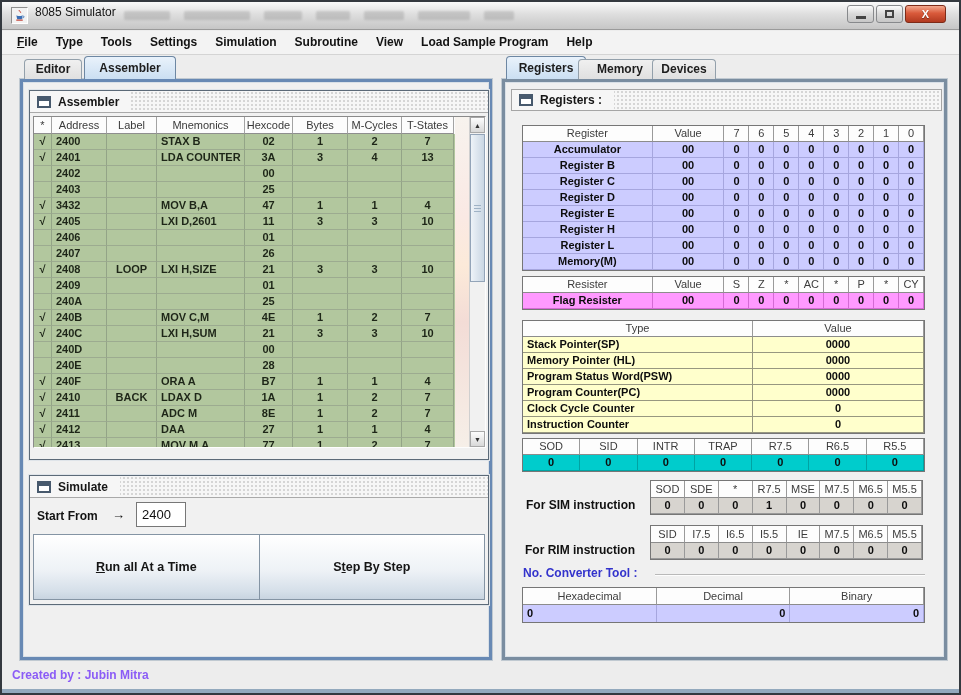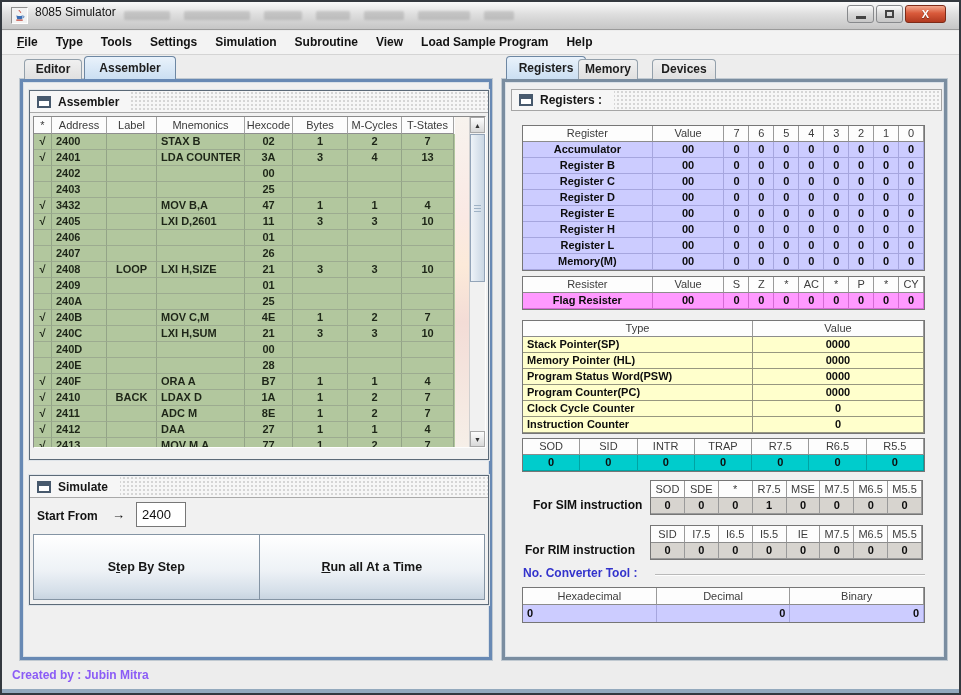--- a/index.html
+++ b/index.html
@@ -201,21 +201,21 @@
       <div class="mi">Subroutine</div>
       <div class="mi">View</div>
       <div class="mi">Load Sample Program</div>
       <div class="mi">Help</div>
     </div>
 
   <div class="tab" style="left:22px;width:58px;">Editor</div>
   <div class="tab active" style="left:82px;width:92px;">Assembler</div>
 
   <div class="tab active" style="left:504px;width:80px;">Registers</div>
-  <div class="tab" style="left:576px;width:60px;">Memory</div>
+  <div class="tab" style="left:576px;width:84px;">Memory</div>
   <div class="tab" style="left:650px;width:64px;">Devices</div>
 
   <div class="frame lframe">
 
     <div class="tpanel apanel">
       <div class="ptitle">
         <span class="solid">
           <span class="winico"></span>
           <b>Assembler</b>
         </span>
@@ -473,26 +473,26 @@
           <span class="winico"></span>
           <b>Simulate</b>
         </span>
       </div>
       <div class="sfrom">Start From</div>
       <div class="sarrow">→</div>
       <input class="sinput" value="2400" style="">
       <div class="btnrow">
         <button class="sbutton">
             <span>
-          <span>S</span><span class="mn">t</span><span>ep By Step</span>
+          <span></span><span class="mn">R</span><span>un all At a Time</span>
         </span>
           </button>
         <button class="sbutton">
             <span>
-          <span></span><span class="mn">R</span><span>un all At a Time</span>
+          <span>S</span><span class="mn">t</span><span>ep By Step</span>
         </span>
           </button>
       </div>
     </div>
   </div>
 
   <div class="frame rframe">
 
     <div class="ptitle" style="position:absolute;left:6px;top:7px;width:431px;border:1px solid #a5a5a5;">
       <span class="solid">
@@ -712,21 +712,21 @@
             <div>0</div>
             <div>0</div>
             <div>0</div>
             <div>0</div>
             <div>0</div>
             <div>0</div>
           </div>
         </div>
     </div>
 
-    <div class="rlab" style="left:28px;top:416px;text-align:right;">For SIM instruction</div>
+    <div class="rlab" style="left:21px;top:416px;text-align:right;">For SIM instruction</div>
     <div class="rtable mini" style="left:145px;top:398px;">
       <div class="thead">
 
       <div class="hc">SOD</div>
           <div class="hc">SDE</div>
           <div class="hc">*</div>
           <div class="hc">R7.5</div>
           <div class="hc">MSE</div>
           <div class="hc">M7.5</div>
           <div class="hc">M6.5</div>

